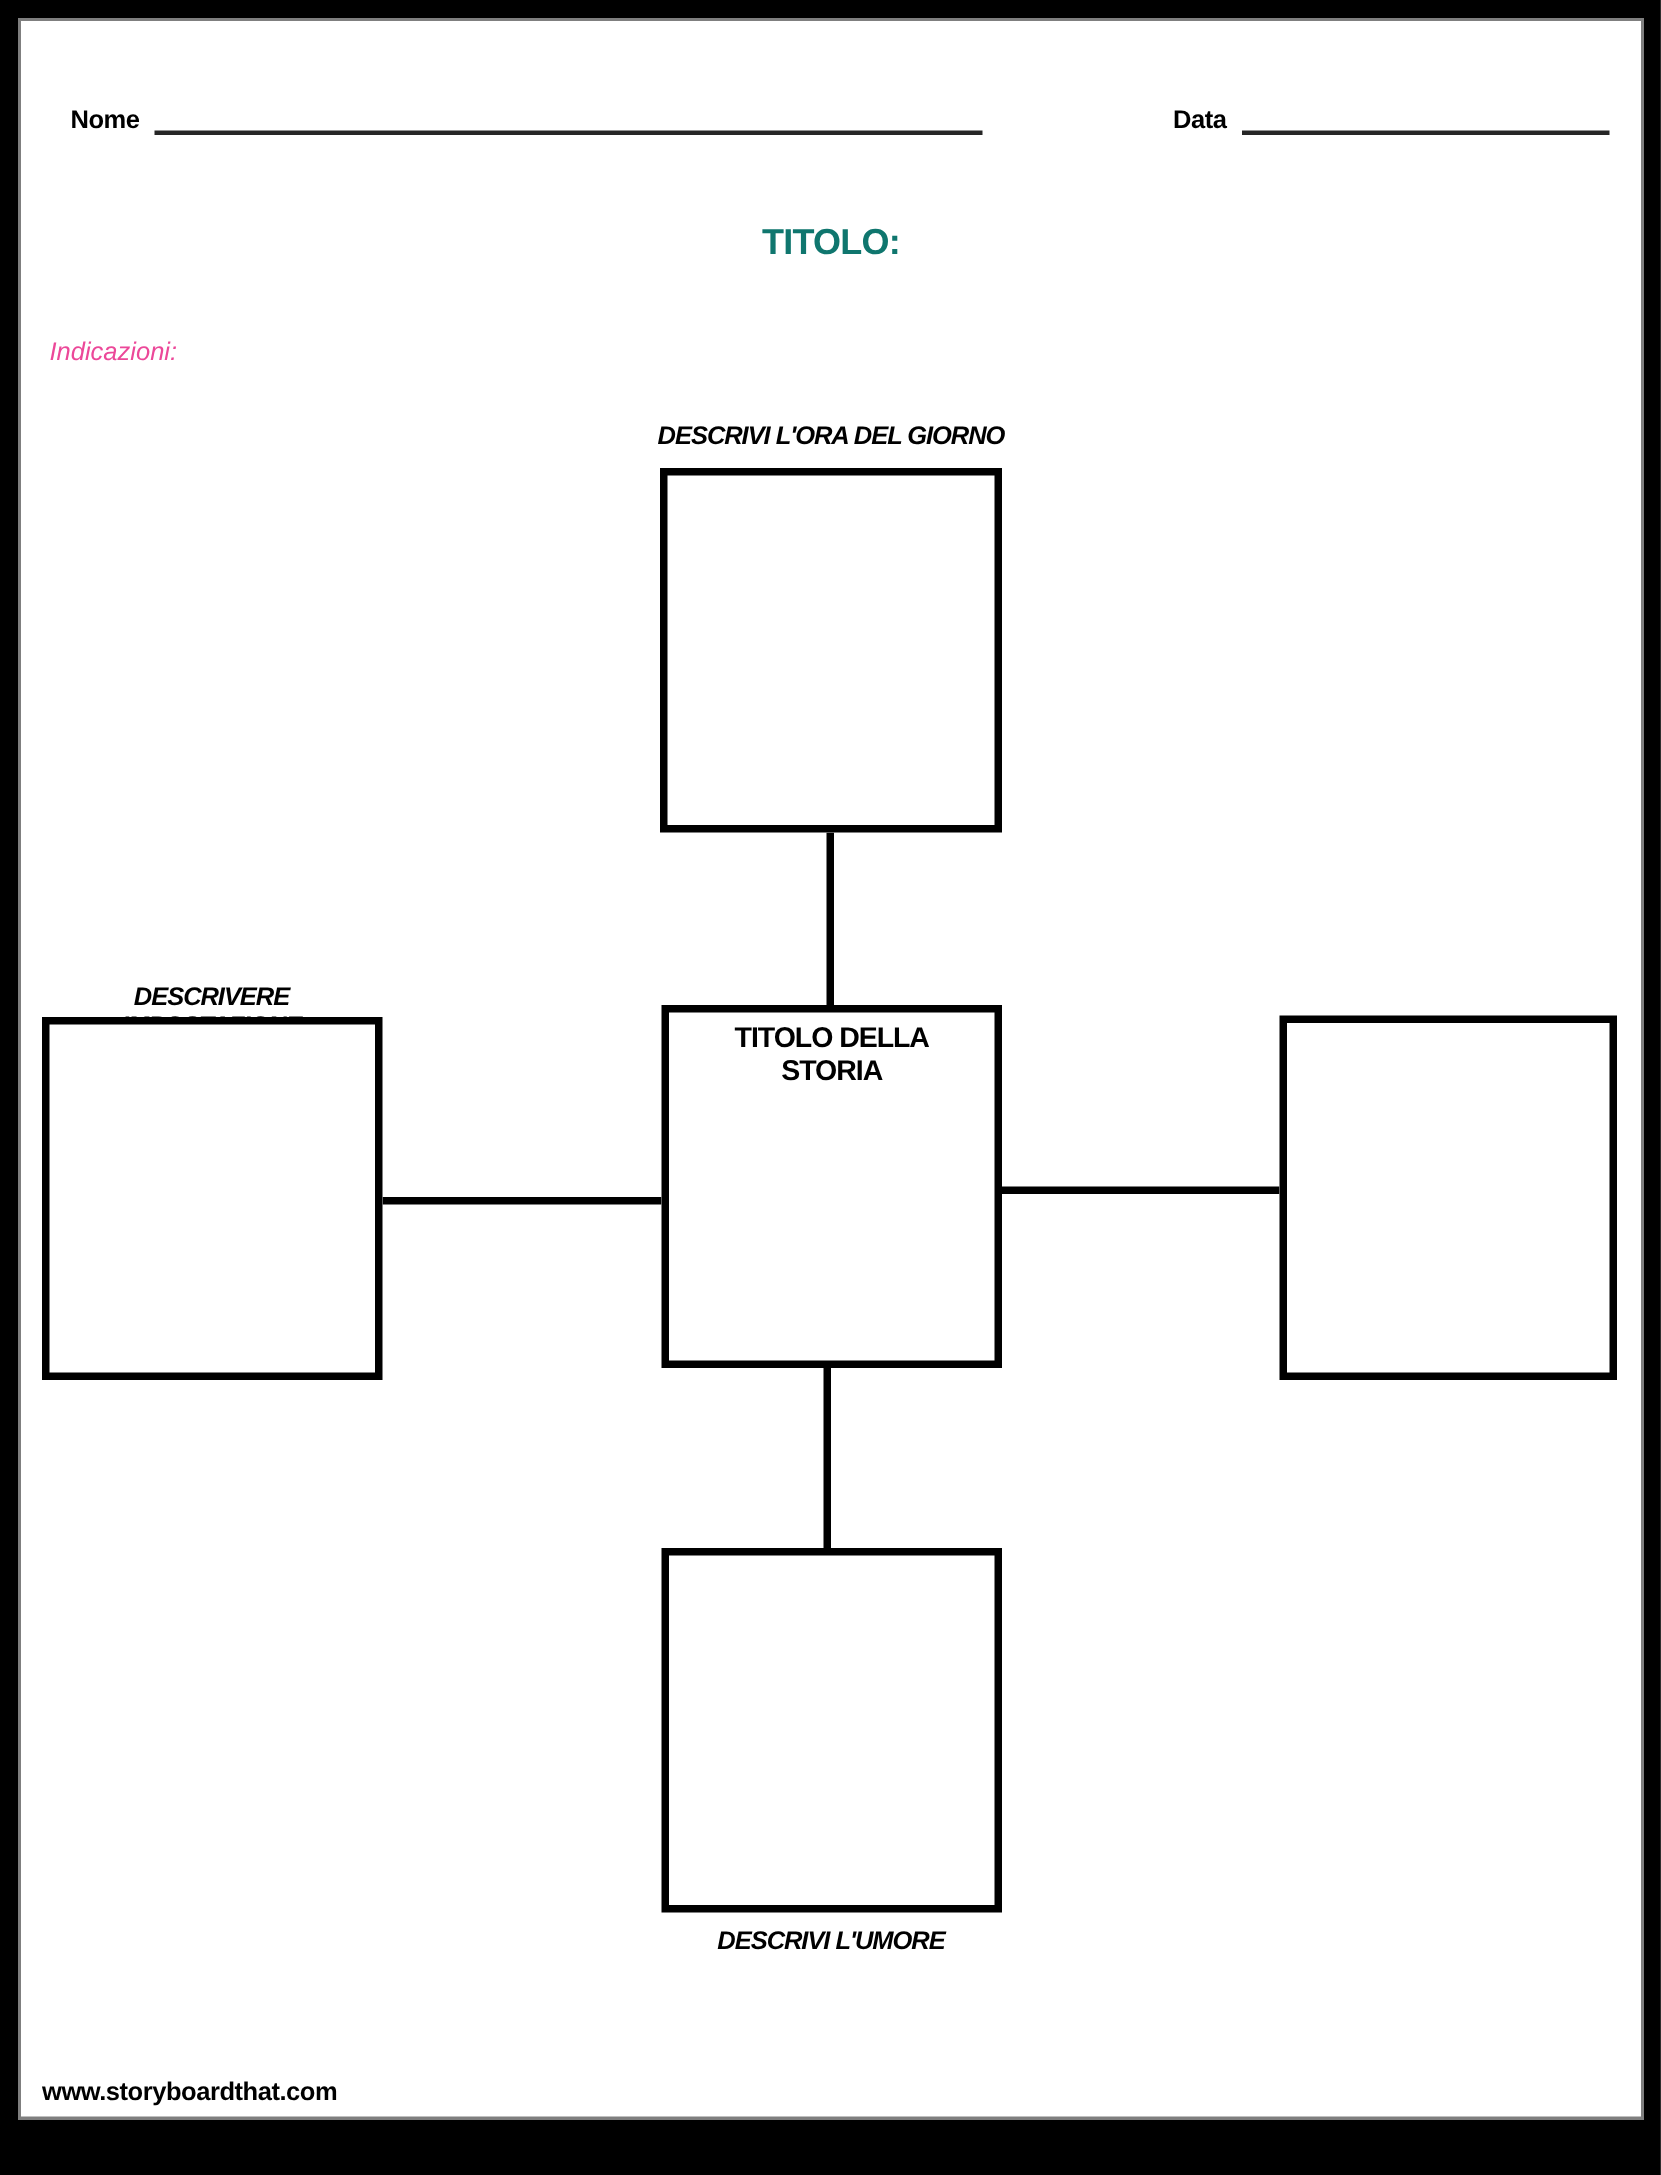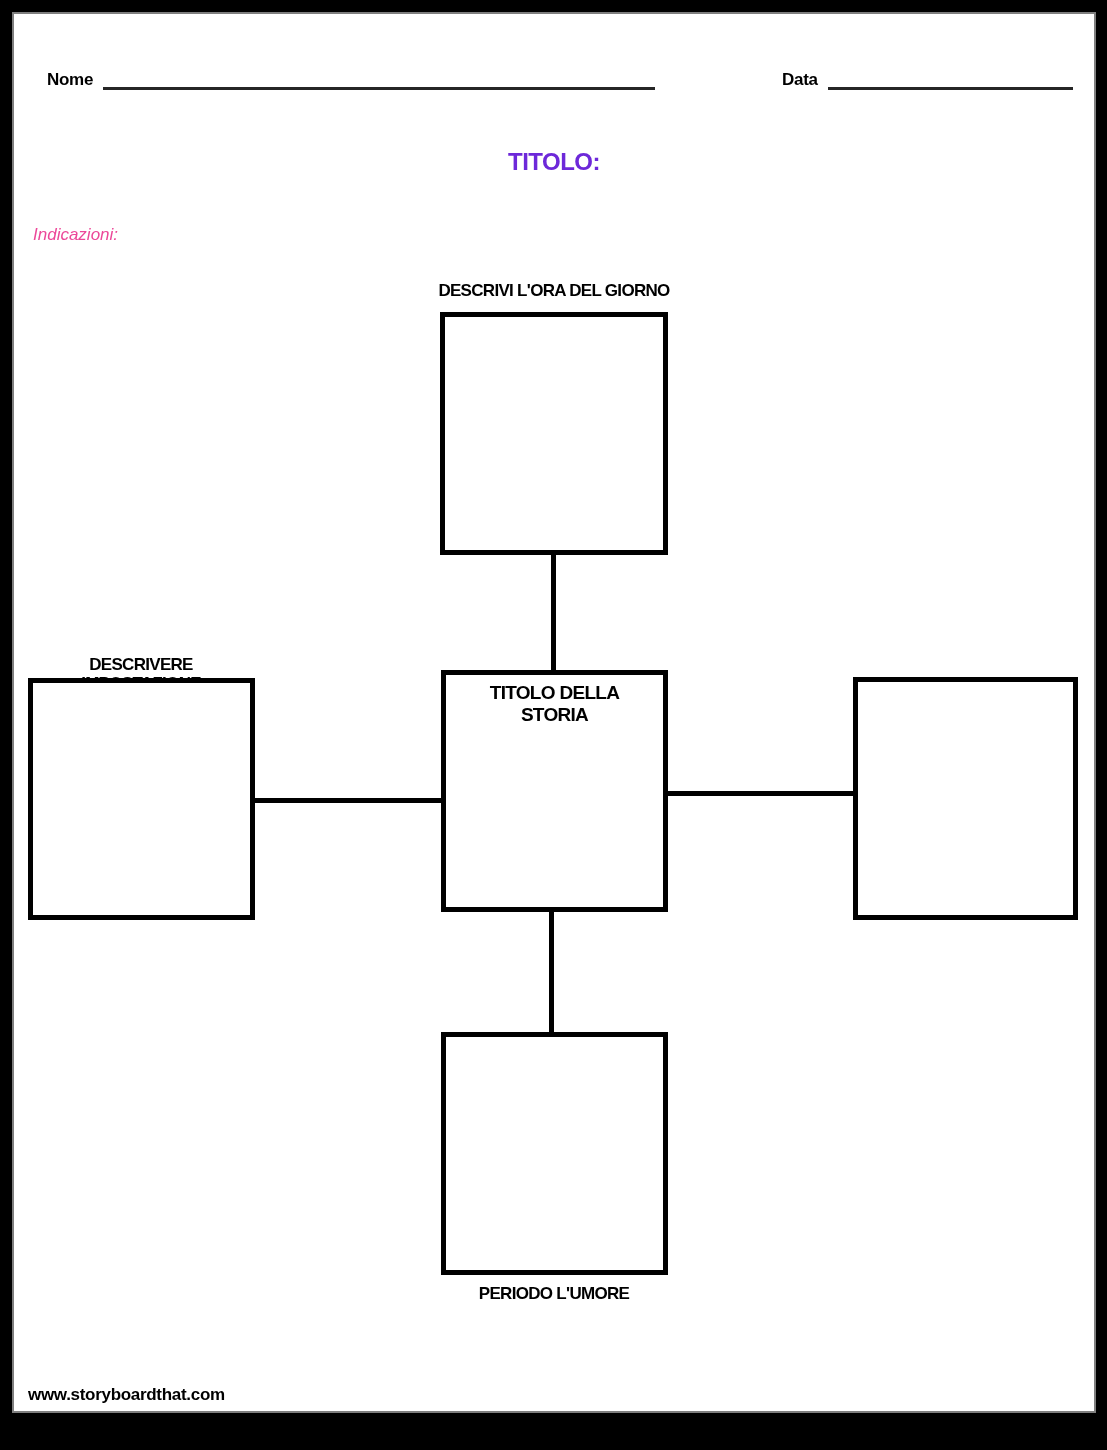--- a/index.html
+++ b/index.html
@@ -49,21 +49,21 @@
   .date-row .fill-line { width: 245px; }
 
   .doc-title {
     position: absolute;
     left: 0; top: 134px;
     width: 100%;
     text-align: center;
     font-weight: 700;
     font-size: 24px;
     letter-spacing: -0.5px;
-    color: #6d28d9;
+    color: #0f766e;
   }
 
   .directions {
     position: absolute;
     left: 19px; top: 211px;
     font-style: italic;
     font-size: 17px;
     color: #ec4899;
   }
 
@@ -80,20 +80,21 @@
   .box-bottom { left: 427px; top: 1018px; width: 227px; height: 243px; }
 
   .box-label {
     position: absolute;
     text-align: center;
     font-weight: 700;
     font-size: 17px;
     letter-spacing: -0.7px;
     line-height: 19px;
     color: #000;
+    font-style: italic;
   }
   .label-top    { left: 390px; top: 267px; width: 300px; }
   .label-left   { left: 52px;  top: 641px; width: 150px; }
   .label-right  { left: 846px; top: 612px; width: 210px; }
   .label-bottom { left: 390px; top: 1270px; width: 300px; }
 
   .center-text {
     padding: 7px 20px 0;
     text-align: center;
     font-weight: 700;
@@ -150,21 +151,21 @@
       <span class="field-label">Data</span>
       <div class="fill-line"></div>
     </div>
 
     <div class="doc-title">TITOLO:</div>
 
     <div class="directions">Indicazioni:</div>
 
     <div class="box-label label-top">DESCRIVI L'ORA DEL GIORNO</div>
     <div class="box-label label-left">DESCRIVERE IMPOSTAZIONE</div>
-    <div class="box-label label-bottom">PERIODO L'UMORE</div>
+    <div class="box-label label-bottom">DESCRIVI L'UMORE</div>
 
     <div class="conn conn-top"></div>
     <div class="conn conn-bottom"></div>
     <div class="conn conn-left"></div>
     <div class="conn conn-right"></div>
 
     <div class="dbox box-top"></div>
     <div class="dbox box-left"></div>
     <div class="dbox box-center">
       <div class="center-text">TITOLO DELLA STORIA</div>

